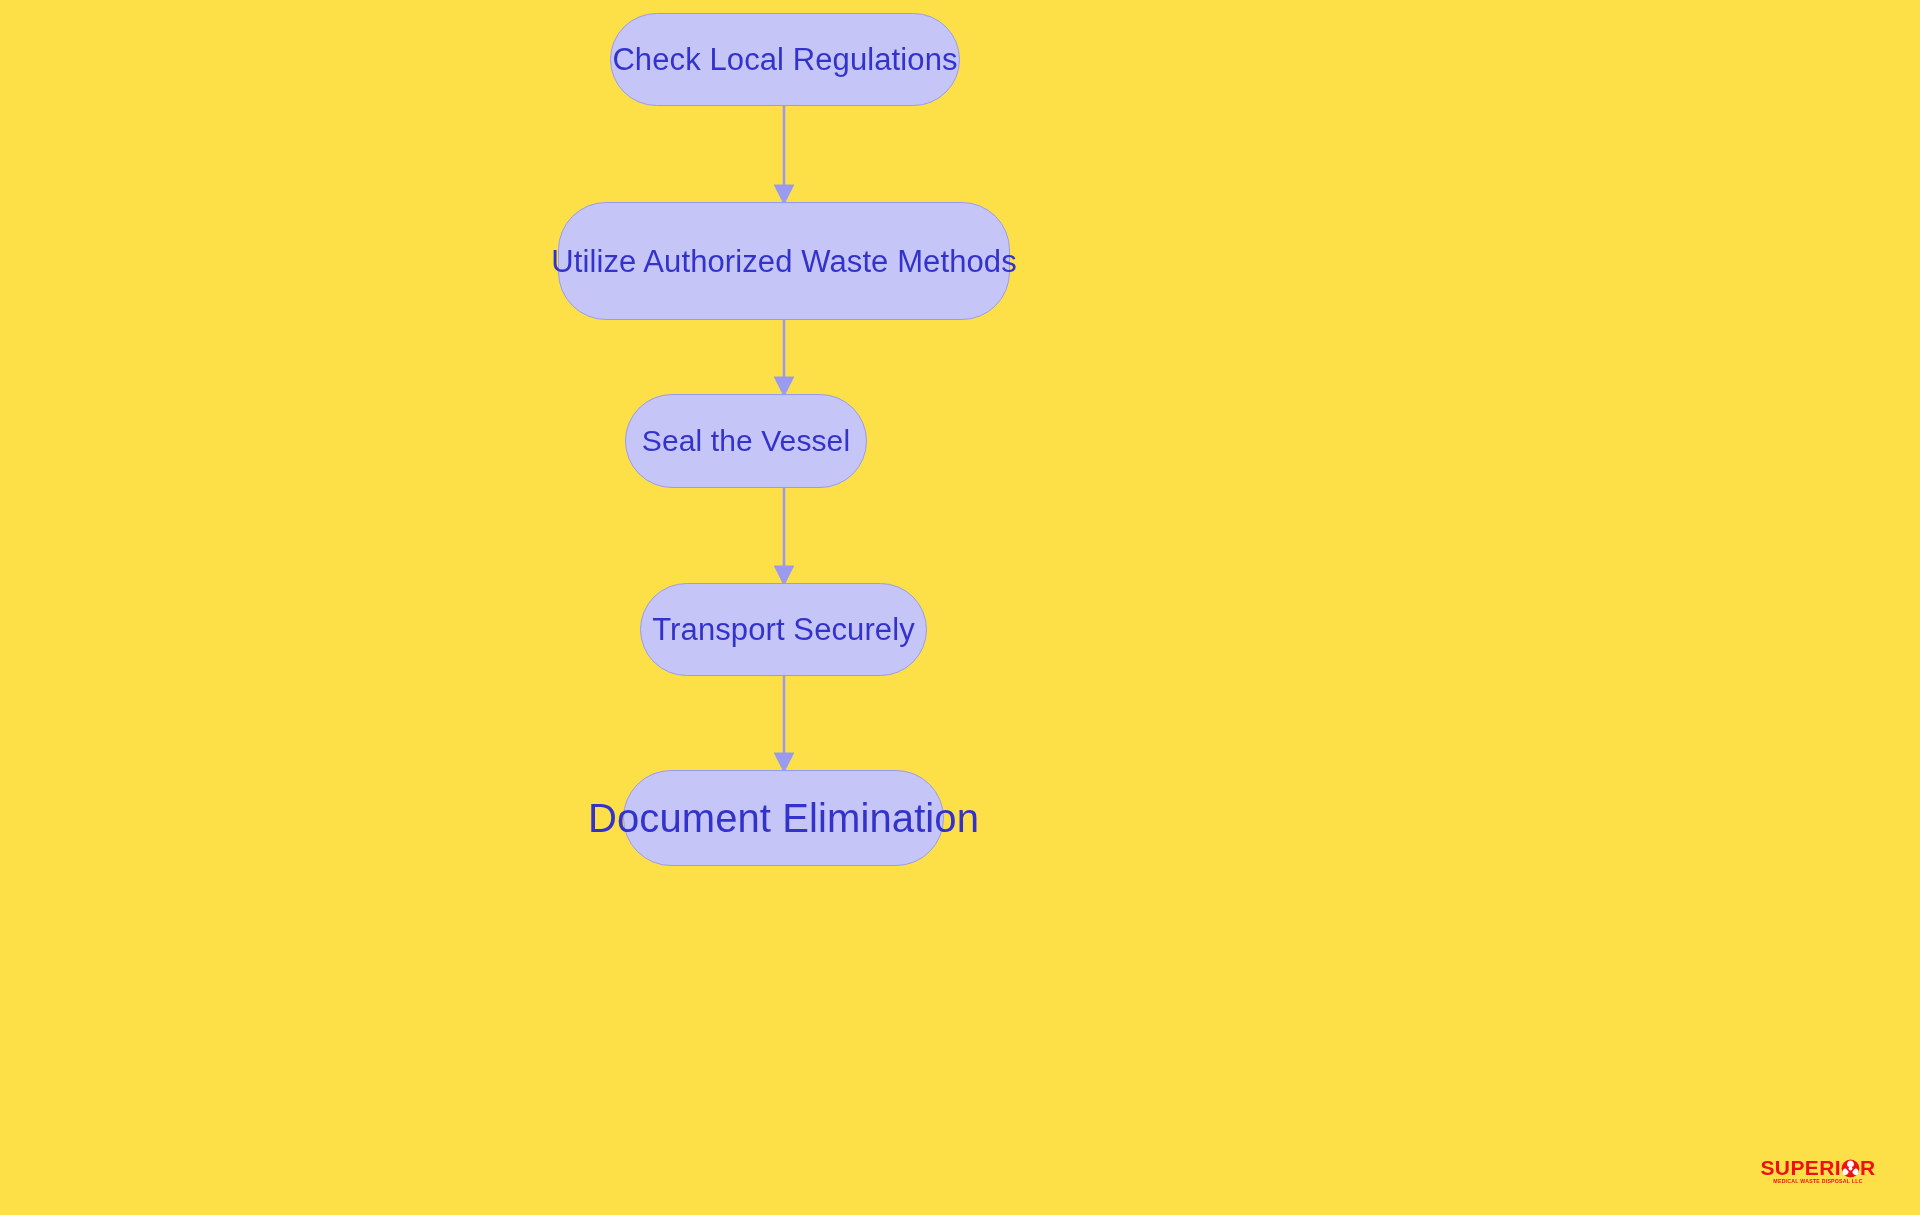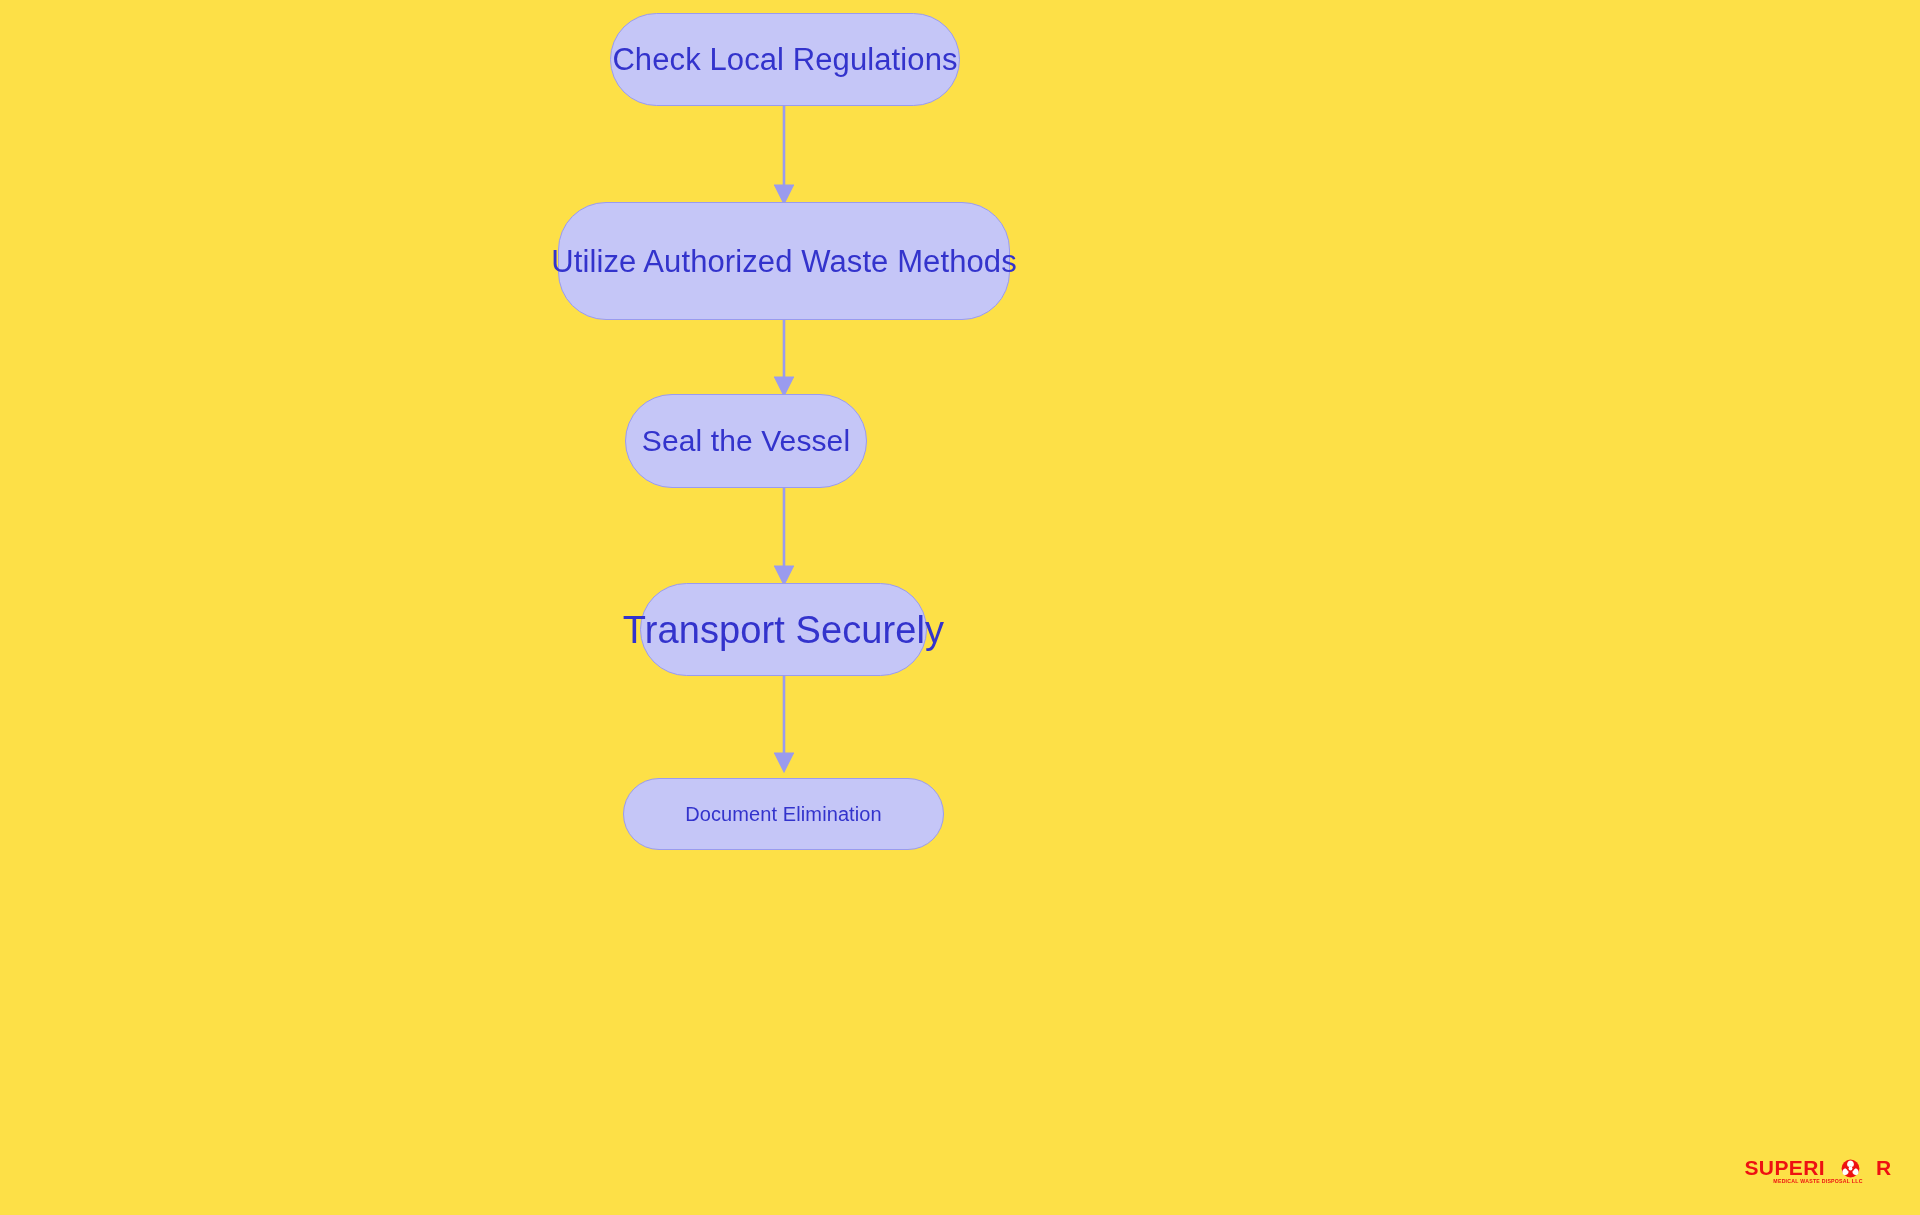--- a/index.html
+++ b/index.html
@@ -55,21 +55,21 @@
     display: flex;
     flex-direction: column;
     align-items: center;
     justify-content: flex-start;
     user-select: none;
   }
   .wm-row {
     display: flex;
     align-items: center;
     justify-content: center;
-    gap: 16px;
+    gap: 0px;
   }
   .wm-text {
     font-family: "Liberation Sans", sans-serif;
     font-weight: 700;
     font-size: 21px;
     letter-spacing: 0.4px;
     color: #ee1111;
     line-height: 1;
   }
   .wm-biohazard {
@@ -116,25 +116,25 @@
   </div>
 
   <div class="node" id="node-1" style="left:558px; top:202px; width:452px; height:118px; font-size:31px;">
     <span class="node-label">Utilize Authorized Waste Methods</span>
   </div>
 
   <div class="node" id="node-2" style="left:625px; top:394px; width:242px; height:94px; font-size:30px;">
     <span class="node-label">Seal the Vessel</span>
   </div>
 
-  <div class="node" id="node-3" style="left:640px; top:583px; width:287px; height:93px; font-size:38px;">
+  <div class="node" id="node-3" style="left:640px; top:583px; width:287px; height:93px; font-size:31px;">
     <span class="node-label">Transport Securely</span>
   </div>
 
-  <div class="node" id="node-4" style="left:623px; top:770px; width:321px; height:72px; font-size:20px;margin-top:8px;">
+  <div class="node" id="node-4" style="left:623px; top:770px; width:321px; height:96px; font-size:40px;">
     <span class="node-label">Document Elimination</span>
   </div>
 
   <div class="watermark">
     <div class="wm-row">
       <span class="wm-text">SUPERI</span>
       <span class="wm-biohazard">
         <svg viewBox="0 0 64 64" width="19" height="19" xmlns="http://www.w3.org/2000/svg">
           <circle cx="32" cy="32" r="30" fill="#ee1111"></circle>
           <circle cx="32" cy="32" r="6.5" fill="#ffffff"></circle>

